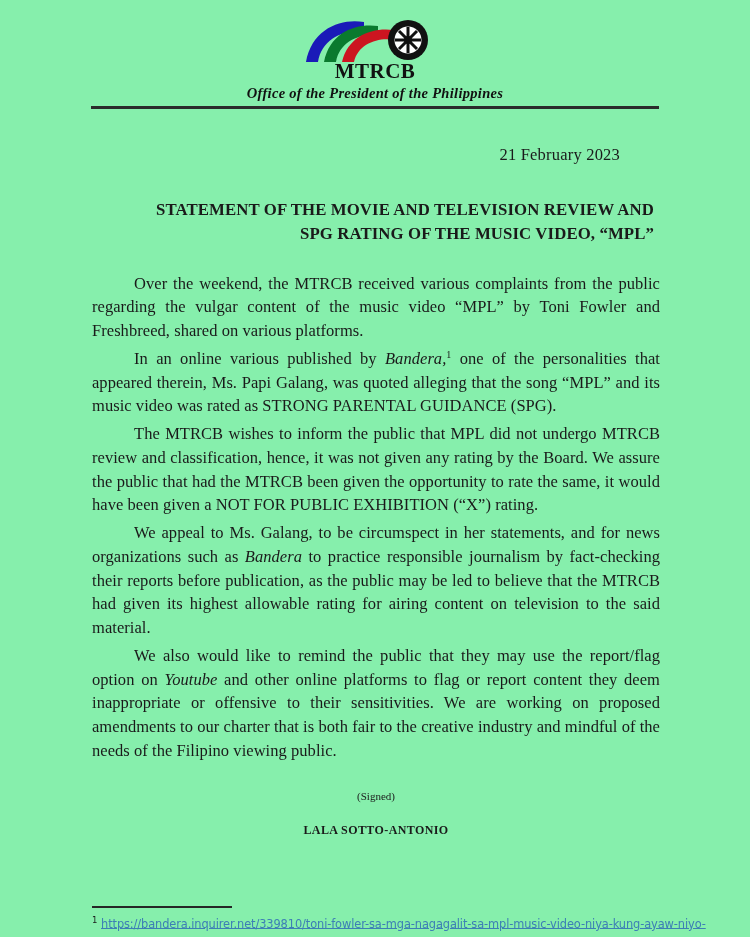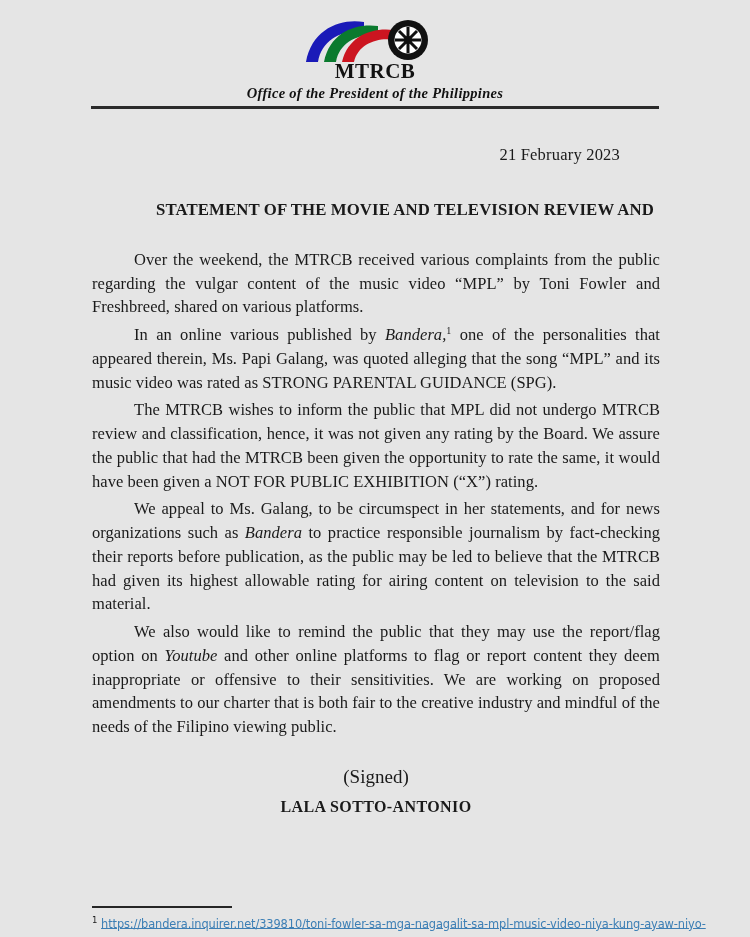--- a/index.html
+++ b/index.html
@@ -11,21 +11,21 @@
     width: 750px;
     height: 937px;
     position: relative;
     font-family: "Liberation Serif", "DejaVu Serif", serif;
     color: #1a1a1a;
     overflow: hidden;
   }
   .page {
     position: absolute;
     inset: 0;
-    background: #e5e5e5;
+    background: #86efac;
   }
 
   
   .letterhead {
     padding-top: 18px;
     text-align: center;
   }
   .logo-wrap {
     position: relative;
     width: 150px;
@@ -107,28 +107,28 @@
     font-size: 10px;
     vertical-align: super;
     line-height: 0;
   }
 
   .signature {
     text-align: center;
     margin-top: 26px;
   }
   .signed-label {
-    font-size: 19px;
+    font-size: 11px;
     line-height: 1.3;
   }
   .signer-name {
     font-weight: bold;
-    font-size: 16px;
+    font-size: 12px;
     letter-spacing: 0.4px;
-    margin-top: 8px;
+    margin-top: 20px;
   }
 
   
   .footnote-area {
     position: absolute;
     left: 92px;
     bottom: 0;
     width: 600px;
   }
   .footnote-rule {
@@ -191,20 +191,21 @@
     <div class="office-line">Office of the President of the Philippines</div>
     <div class="header-rule"></div>
   </div>
 
   <div class="content">
 
     <div class="doc-date">21 February 2023</div>
 
     <div class="doc-title">
       <span>STATEMENT OF THE MOVIE AND TELEVISION REVIEW AND</span>
+      <span>SPG RATING OF THE MUSIC VIDEO, “MPL”</span>
     </div>
 
     <p class="para first">Over the weekend, the MTRCB received various complaints from the public regarding the vulgar content of the music video “MPL” by Toni Fowler and Freshbreed, shared on various platforms.</p>
 
     <p class="para"><span>In an online various published by </span><span class="it">Bandera,</span><sup class="fn">1</sup><span> one of the personalities that appeared therein, Ms. Papi Galang, was quoted alleging that the song “MPL” and its music video was rated as STRONG PARENTAL GUIDANCE (SPG).</span></p>
 
     <p class="para">The MTRCB wishes to inform the public that MPL did not undergo MTRCB review and classification, hence, it was not given any rating by the Board. We assure the public that had the MTRCB been given the opportunity to rate the same, it would have been given a NOT FOR PUBLIC EXHIBITION (“X”) rating.</p>
 
     <p class="para"><span>We appeal to Ms. Galang, to be circumspect in her statements, and for news organizations such as </span><span class="it">Bandera</span><span> to practice responsible journalism by fact-checking their reports before publication, as the public may be led to believe that the MTRCB had given its highest allowable rating for airing content on television to the said material.</span></p>
 

